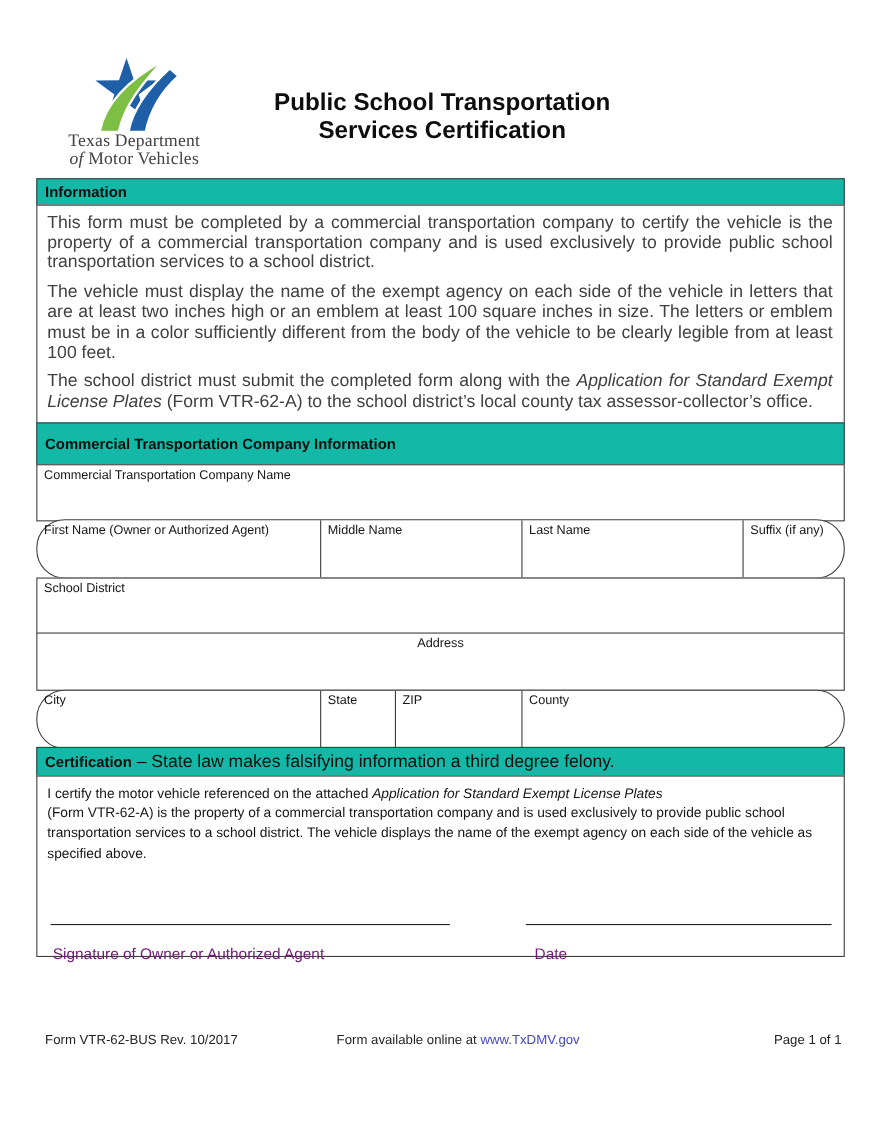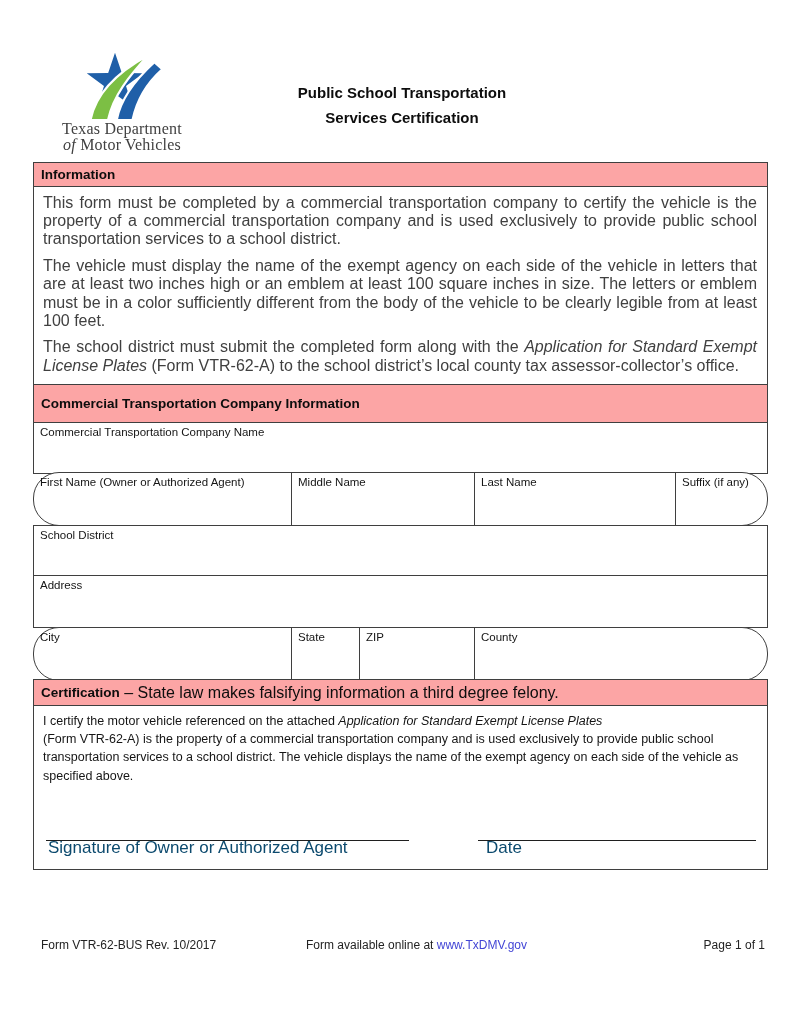--- a/index.html
+++ b/index.html
@@ -14,65 +14,65 @@
   .logo { position:absolute; left:36px; top:50px; width:172px; text-align:center; }
   .logo svg { display:block; margin:0 auto; }
   .logo .org {
     font-family:"Liberation Serif", serif; font-size:16px; line-height:16px;
     color:#414141; letter-spacing:.2px; margin-top:1px;
   }
   .logo .org i { font-style:italic; }
 
   .page-title {
     position:absolute; left:200px; top:80px; width:404px; text-align:center;
-    font-weight:bold; font-size:15px; line-height:25px; color:#0d0d0d;
+    font-weight:bold; font-size:22px; line-height:25px; color:#0d0d0d;
   }
 
   
   .form { position:absolute; left:33px; top:162px; width:735px; }
   .row {
     border:1.5px solid #3f3f3f; margin-top:-1.5px; background:#fff;
     position:relative; width:100%;
   }
   .row.first { margin-top:0; }
   .bar {
-    background:#fca5a5; display:flex; align-items:center; padding:0 7px;
+    background:#14b8a6; display:flex; align-items:center; padding:0 7px;
     font-weight:bold; font-size:13.5px; color:#0d0d0d;
   }
   .bar .bar-rest { font-weight:normal; font-size:16px; white-space:pre-wrap; }
   .h-info { height:25px; }
   .h-sect { height:39px; }
   .h-cert { height:27px; }
 
   .info-body { height:200px; padding:7px 9px 0 9px; }
   .info-body p {
     margin:0 1px 8px 0; font-size:16px; line-height:18.4px;
     text-align:justify; color:#404040;
   }
   .info-body p i, .cert-body i { font-style:italic; }
 
   .frow { display:flex;border-radius:26px; }
   .cell { padding:3px 6px; font-size:11.5px; color:#151515; overflow:hidden; }
   .cell + .cell { border-left:1.5px solid #3f3f3f; }
   .h-company { height:52px; }
   .h-name { height:54px; }
   .h-district { height:52px; }
-  .h-address { height:53px; }
+  .h-address { height:53px;text-align:center; }
   .h-city { height:54px; }
 
   .w-first { width:257px; } .w-middle { width:183px; } .w-last { width:201px; } .w-suffix { flex:1; }
   .w-city { width:257px; } .w-state { width:68px; } .w-zip { width:115px; } .w-county { flex:1; }
 
   .cert-body { height:165px; padding:6px 9px; position:relative; }
   .cert-body p { margin:0; font-size:12.5px; line-height:18.4px; color:#151515; }
 
   .sig-line { position:absolute; top:134px; border-top:1.5px solid #1f1f1f; height:0; }
   .sig-line.owner { left:12px;  width:363px; }
   .sig-line.date  { left:444px; width:278px; }
-  .sig-label { position:absolute; top:132px; font-size:17px; color:#0c4a6e; }
+  .sig-label { position:absolute; top:153px; font-size:14px; color:#701a75; }
   .sig-label.owner { left:14px; }
   .sig-label.date  { left:452px; }
 
   
   .footer { position:absolute; left:33px; top:938px; width:735px; height:18px; font-size:12px; color:#232323; }
   .f-left   { position:absolute; left:8px; }
   .f-center { position:absolute; left:273px; }
   .f-right  { position:absolute; right:3px; }
   .f-center a { color:#4245d5; cursor:pointer; }
 </style>

